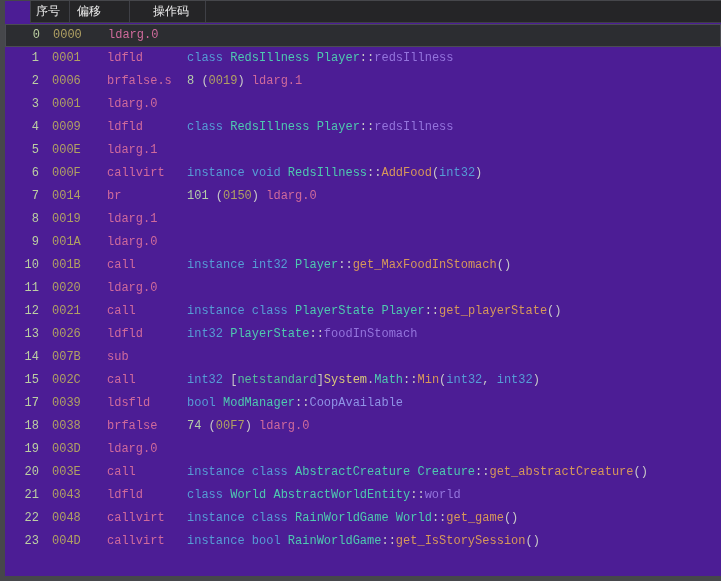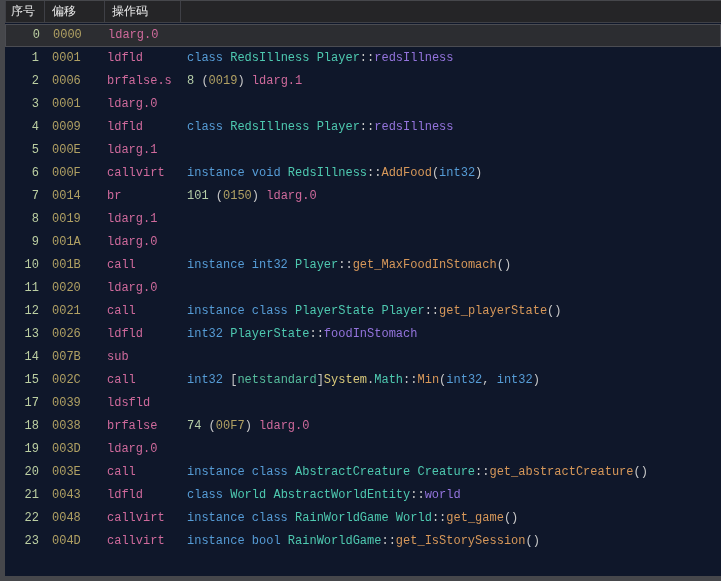--- a/index.html
+++ b/index.html
@@ -9,42 +9,43 @@
     font-family:"Liberation Sans", sans-serif;
   }
   .window {
     position:relative;
     width:721px; height:581px;
     background:#46474b;
   }
   .listview {
     position:absolute;
     left:5px; top:1px; right:0; bottom:5px;
-    background:#0f172a;
+    background:#4c1d95;
     overflow:hidden;
+    padding-left:25px;
   }
   .header-row {
     display:flex;
     height:22px;
     background:#252527;
     border-bottom:1px solid #3f4046;
     border-left:1px solid #3f4046;
   }
   .hcell {
     color:#ececec;
     font-size:12px;
     line-height:21px;
     padding-left:7px;
     border-right:1px solid #3f4046;
     white-space:nowrap;
     overflow:hidden;
   }
   .hcell.c1 { width:39px; padding-left:5px; }
   .hcell.c2 { width:60px; }
-  .hcell.c3 { width:76px; }
+  .hcell.c3 { width:76px;text-align:center; }
   .hcell.c4 { flex:1; border-right:none; }
   .rows { position:absolute; left:0; right:0; top:23px; bottom:0; }
   .row {
     display:flex;
     height:23px;
     line-height:23px;
     font-family:"Liberation Mono", monospace;
     font-size:12px;
     white-space:pre;
   }
@@ -80,21 +81,21 @@
         <div class="row"><div class="cell c1">6</div><div class="cell c2">000F</div><div class="cell c3">callvirt</div><div class="cell c4"><span style="color: rgb(86, 156, 214);">instance </span><span style="color: rgb(86, 156, 214);">void </span><span style="color: rgb(78, 201, 176);">RedsIllness</span><span style="color: rgb(200, 200, 200);">::</span><span style="color: rgb(215, 152, 90);">AddFood</span><span style="color: rgb(200, 200, 200);">(</span><span style="color: rgb(86, 156, 214);">int32</span><span style="color: rgb(200, 200, 200);">)</span></div></div>
         <div class="row"><div class="cell c1">7</div><div class="cell c2">0014</div><div class="cell c3">br</div><div class="cell c4"><span style="color: rgb(181, 206, 168);">101</span><span style="color: rgb(200, 200, 200);"> (</span><span style="color: rgb(176, 160, 99);">0150</span><span style="color: rgb(200, 200, 200);">) </span><span style="color: rgb(207, 106, 156);">ldarg.0</span></div></div>
         <div class="row"><div class="cell c1">8</div><div class="cell c2">0019</div><div class="cell c3">ldarg.1</div><div class="cell c4"></div></div>
         <div class="row"><div class="cell c1">9</div><div class="cell c2">001A</div><div class="cell c3">ldarg.0</div><div class="cell c4"></div></div>
         <div class="row"><div class="cell c1">10</div><div class="cell c2">001B</div><div class="cell c3">call</div><div class="cell c4"><span style="color: rgb(86, 156, 214);">instance </span><span style="color: rgb(86, 156, 214);">int32 </span><span style="color: rgb(78, 201, 176);">Player</span><span style="color: rgb(200, 200, 200);">::</span><span style="color: rgb(215, 152, 90);">get_MaxFoodInStomach</span><span style="color: rgb(200, 200, 200);">()</span></div></div>
         <div class="row"><div class="cell c1">11</div><div class="cell c2">0020</div><div class="cell c3">ldarg.0</div><div class="cell c4"></div></div>
         <div class="row"><div class="cell c1">12</div><div class="cell c2">0021</div><div class="cell c3">call</div><div class="cell c4"><span style="color: rgb(86, 156, 214);">instance </span><span style="color: rgb(86, 156, 214);">class </span><span style="color: rgb(78, 201, 176);">PlayerState </span><span style="color: rgb(78, 201, 176);">Player</span><span style="color: rgb(200, 200, 200);">::</span><span style="color: rgb(215, 152, 90);">get_playerState</span><span style="color: rgb(200, 200, 200);">()</span></div></div>
         <div class="row"><div class="cell c1">13</div><div class="cell c2">0026</div><div class="cell c3">ldfld</div><div class="cell c4"><span style="color: rgb(86, 156, 214);">int32 </span><span style="color: rgb(78, 201, 176);">PlayerState</span><span style="color: rgb(200, 200, 200);">::</span><span style="color: rgb(148, 116, 221);">foodInStomach</span></div></div>
         <div class="row"><div class="cell c1">14</div><div class="cell c2">007B</div><div class="cell c3">sub</div><div class="cell c4"></div></div>
         <div class="row"><div class="cell c1">15</div><div class="cell c2">002C</div><div class="cell c3">call</div><div class="cell c4"><span style="color: rgb(86, 156, 214);">int32 </span><span style="color: rgb(200, 200, 200);">[</span><span style="color: rgb(86, 189, 157);">netstandard</span><span style="color: rgb(200, 200, 200);">]</span><span style="color: rgb(216, 200, 122);">System</span><span style="color: rgb(200, 200, 200);">.</span><span style="color: rgb(78, 201, 176);">Math</span><span style="color: rgb(200, 200, 200);">::</span><span style="color: rgb(215, 152, 90);">Min</span><span style="color: rgb(200, 200, 200);">(</span><span style="color: rgb(86, 156, 214);">int32</span><span style="color: rgb(200, 200, 200);">, </span><span style="color: rgb(86, 156, 214);">int32</span><span style="color: rgb(200, 200, 200);">)</span></div></div>
-        <div class="row"><div class="cell c1">17</div><div class="cell c2">0039</div><div class="cell c3">ldsfld</div></div>
+        <div class="row"><div class="cell c1">17</div><div class="cell c2">0039</div><div class="cell c3">ldsfld</div><div class="cell c4"><span style="color: rgb(86, 156, 214);">bool </span><span style="color: rgb(78, 201, 176);">ModManager</span><span style="color: rgb(200, 200, 200);">::</span><span style="color: rgb(143, 147, 230);">CoopAvailable</span></div></div>
         <div class="row"><div class="cell c1">18</div><div class="cell c2">0038</div><div class="cell c3">brfalse</div><div class="cell c4"><span style="color: rgb(181, 206, 168);">74</span><span style="color: rgb(200, 200, 200);"> (</span><span style="color: rgb(176, 160, 99);">00F7</span><span style="color: rgb(200, 200, 200);">) </span><span style="color: rgb(207, 106, 156);">ldarg.0</span></div></div>
         <div class="row"><div class="cell c1">19</div><div class="cell c2">003D</div><div class="cell c3">ldarg.0</div><div class="cell c4"></div></div>
         <div class="row"><div class="cell c1">20</div><div class="cell c2">003E</div><div class="cell c3">call</div><div class="cell c4"><span style="color: rgb(86, 156, 214);">instance </span><span style="color: rgb(86, 156, 214);">class </span><span style="color: rgb(78, 201, 176);">AbstractCreature </span><span style="color: rgb(78, 201, 176);">Creature</span><span style="color: rgb(200, 200, 200);">::</span><span style="color: rgb(215, 152, 90);">get_abstractCreature</span><span style="color: rgb(200, 200, 200);">()</span></div></div>
         <div class="row"><div class="cell c1">21</div><div class="cell c2">0043</div><div class="cell c3">ldfld</div><div class="cell c4"><span style="color: rgb(86, 156, 214);">class </span><span style="color: rgb(78, 201, 176);">World </span><span style="color: rgb(78, 201, 176);">AbstractWorldEntity</span><span style="color: rgb(200, 200, 200);">::</span><span style="color: rgb(148, 116, 221);">world</span></div></div>
         <div class="row"><div class="cell c1">22</div><div class="cell c2">0048</div><div class="cell c3">callvirt</div><div class="cell c4"><span style="color: rgb(86, 156, 214);">instance </span><span style="color: rgb(86, 156, 214);">class </span><span style="color: rgb(78, 201, 176);">RainWorldGame </span><span style="color: rgb(78, 201, 176);">World</span><span style="color: rgb(200, 200, 200);">::</span><span style="color: rgb(215, 152, 90);">get_game</span><span style="color: rgb(200, 200, 200);">()</span></div></div>
         <div class="row"><div class="cell c1">23</div><div class="cell c2">004D</div><div class="cell c3">callvirt</div><div class="cell c4"><span style="color: rgb(86, 156, 214);">instance </span><span style="color: rgb(86, 156, 214);">bool </span><span style="color: rgb(78, 201, 176);">RainWorldGame</span><span style="color: rgb(200, 200, 200);">::</span><span style="color: rgb(215, 152, 90);">get_IsStorySession</span><span style="color: rgb(200, 200, 200);">()</span></div></div>
       </div>
   </div>
 </div>
 

